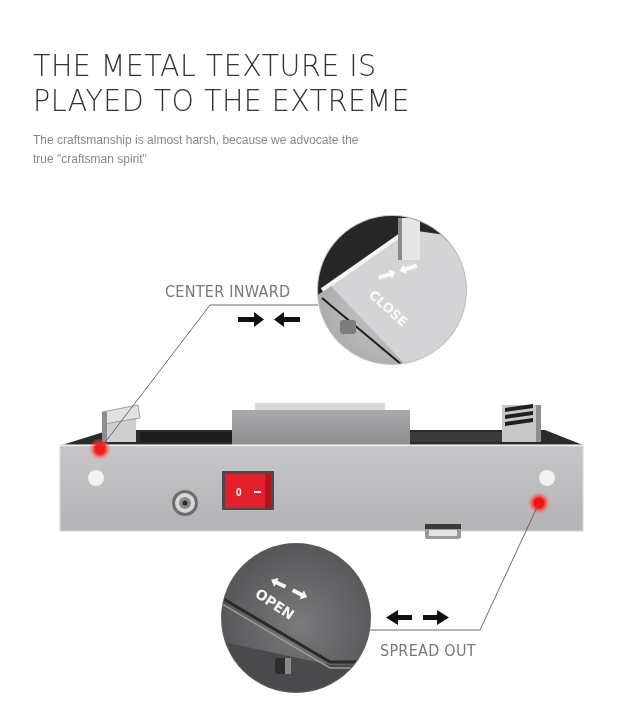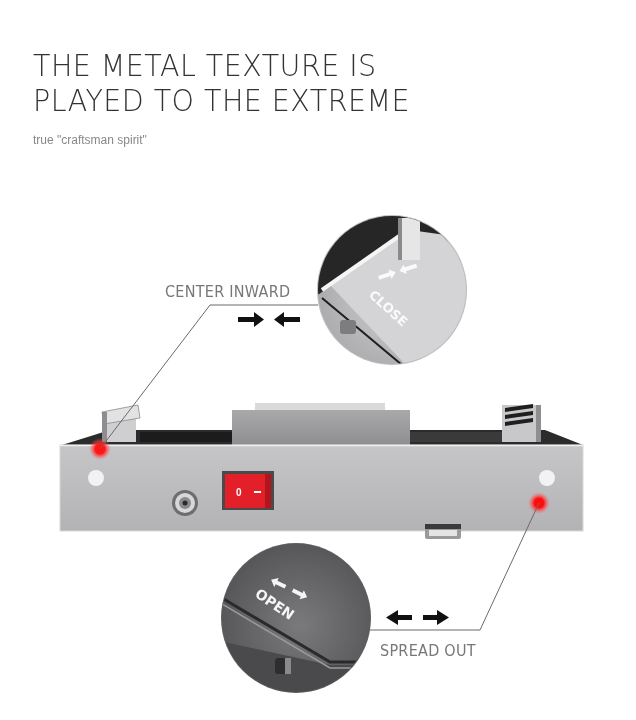--- a/index.html
+++ b/index.html
@@ -13,20 +13,21 @@
 </style>
 </head>
 <body>
 
 <div class="abs title">
   <span>THE METAL TEXTURE IS</span>
   <span>PLAYED TO THE EXTREME</span>
 </div>
 
 <div class="abs subtitle">
+  <div>The craftsmanship is almost harsh, because we advocate the</div>
   <div>true "craftsman spirit"</div>
 </div>
 
 <svg width="636" height="720" viewBox="0 0 636 720">
   <defs>
     <linearGradient id="plateTop" x1="0" y1="0" x2="0" y2="1">
       <stop offset="0" stop-color="#e8e8e8"></stop>
         <stop offset="1" stop-color="#9c9c9e"></stop>
     </linearGradient>
     <linearGradient id="plateFront" x1="0" y1="0" x2="0" y2="1">

